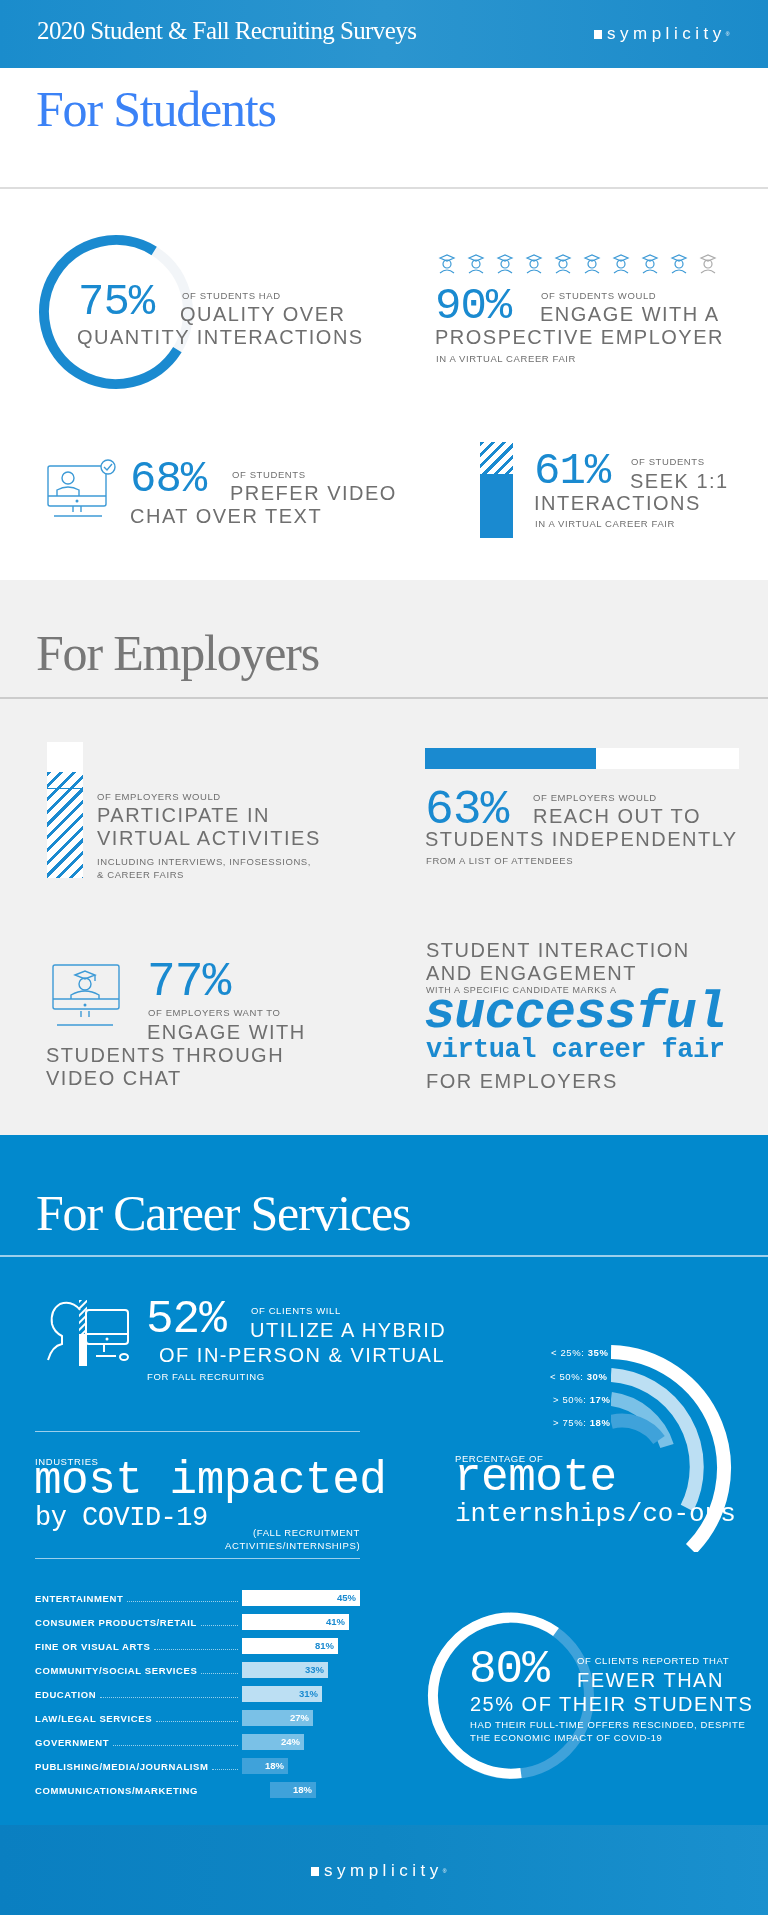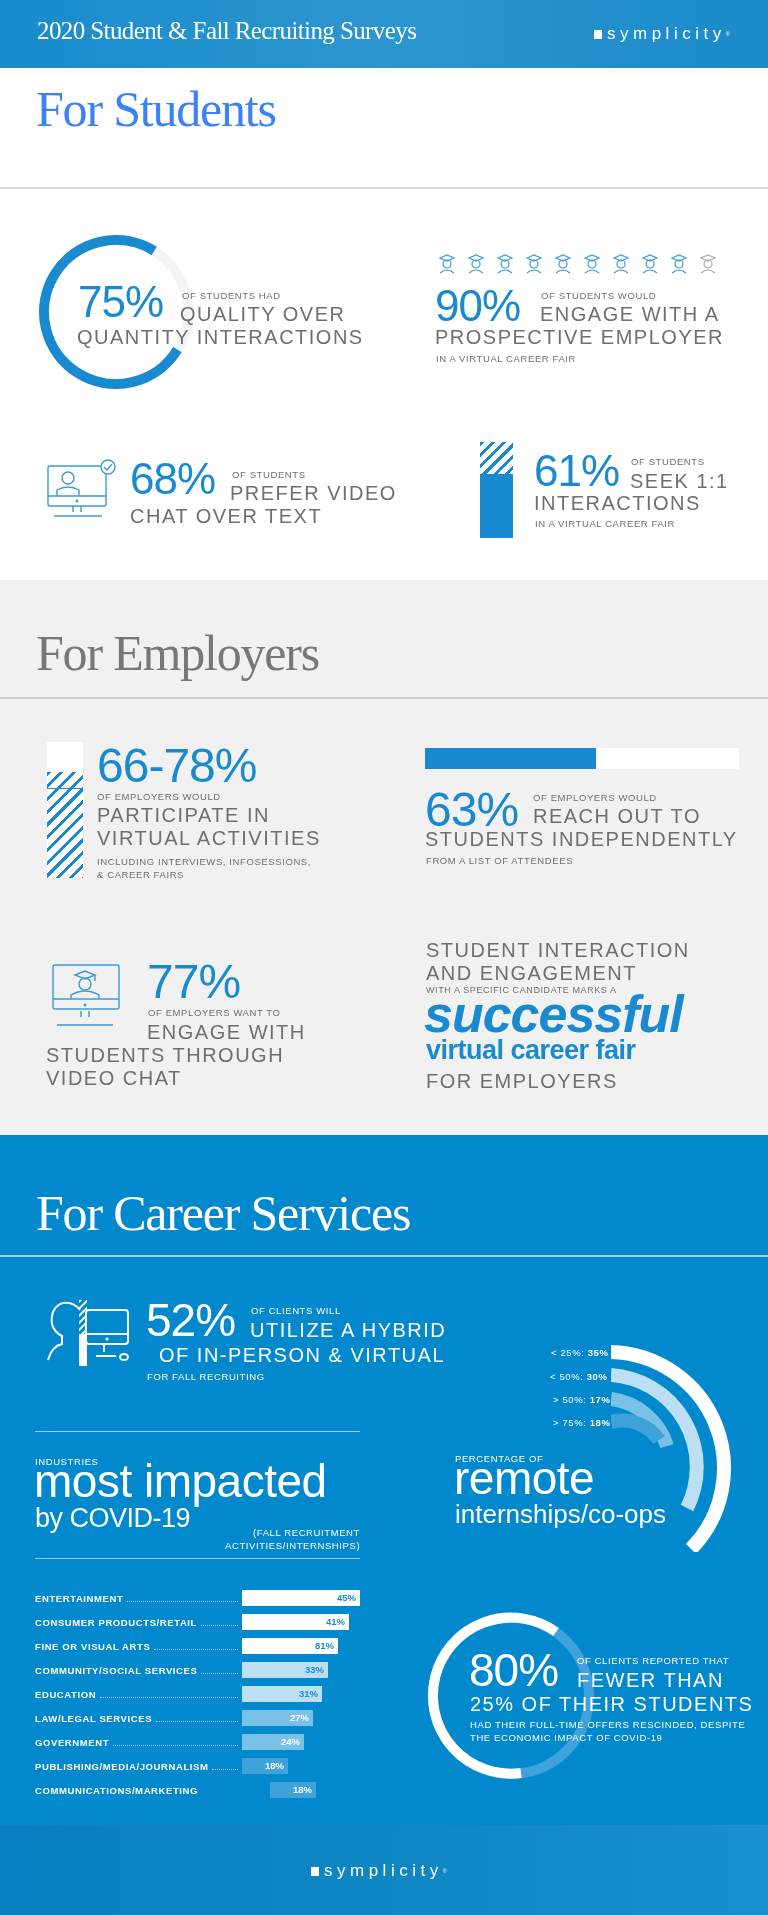--- a/index.html
+++ b/index.html
@@ -19,21 +19,21 @@
   
   .sec-title { position: absolute; left: 36px; font-size: 50px; letter-spacing: -1.2px; font-weight: normal; }
   .sec-rule { position: absolute; left: 0; width: 768px; height: 2px; }
 
   .students { position: absolute; left: 0; top: 68px; width: 768px; height: 512px; background: #fff; }
   .employers { position: absolute; left: 0; top: 580px; width: 768px; height: 555px; background: #f1f1f1; }
   .career { position: absolute; left: 0; top: 1135px; width: 768px; height: 690px; background: #0289cd; }
   .footer { position: absolute; left: 0; top: 1825px; width: 768px; height: 90px;
     background: linear-gradient(90deg, #0a7fc1 0%, #0f86c4 50%, #1a90ce 100%); }
 
-  .big { font-family: Liberation Sans, sans-serif; color: #1a8ad0; letter-spacing: -1px; line-height: 1; position: absolute; text-align: center; }
+  .big { font-family: Liberation Mono, monospace; color: #1a8ad0; letter-spacing: -1px; line-height: 1; position: absolute; text-align: center; }
   .small-cap { font-size: 9.5px; letter-spacing: 0.6px; color: #6f6f6f; position: absolute; white-space: nowrap; }
   .mid-cap { font-size: 20px; letter-spacing: 1.5px; color: #6f6f6f; position: absolute; white-space: nowrap; line-height: 1; }
   .white { color: #fff !important; }
 
   
   .bar-row { position: absolute; left: 35px; width: 325px; height: 16px; display: flex; align-items: center; }
   .bar-label { font-size: 9.5px; color: #fff; letter-spacing: 0.6px; font-weight: bold; white-space: nowrap; }
   .bar-dots { flex: 1; border-bottom: 1px dotted rgba(255,255,255,0.6); margin: 0 4px; height: 0; position: relative; top: 3px; }
   .bar-track { width: 118px; height: 16px; position: relative; flex: none; }
   .bar-fill { position: absolute; left: 0; top: 0; height: 16px; }
@@ -174,21 +174,20 @@
 
 <div class="employers">
   <div class="sec-title serif" style="top:44px; color:#777;">For Employers</div>
   <div class="sec-rule" style="top:117px; background:#ccc;"></div>
 
   <div class="abs" style="left:47px; top:162px; width:36px; height:136px;">
     <div style="position:absolute; left:0; top:0; width:36px; height:30px; background:#fff;"></div>
     <div style="position:absolute; left:0; top:30px; width:36px; height:106px; background: repeating-linear-gradient(135deg, #1a8ad0 0 3px, #fff 3px 9px);"></div>
     <div style="position:absolute; left:0; top:46px; width:36px; height:1px; background:#1a8ad0;"></div>
   </div>
-  <div class="big" style="left:97px; top:162px; font-size:48px;">66-78%</div>
   <div class="small-cap" style="left:97px; top:211px;">OF EMPLOYERS WOULD</div>
   <div class="mid-cap" style="left:97px; top:225px;">PARTICIPATE IN</div>
   <div class="mid-cap" style="left:97px; top:248px;">VIRTUAL ACTIVITIES</div>
   <div class="small-cap" style="left:97px; top:276px;">INCLUDING INTERVIEWS, INFOSESSIONS,</div>
   <div class="small-cap" style="left:97px; top:289px;">&amp; CAREER FAIRS</div>
 
   <div class="abs" style="left:425px; top:168px; width:314px; height:21px; background:#fff;">
     <div style="width:171px; height:21px; background:#1a8ad0;"></div>
   </div>
   <div class="big" style="left:425px; top:206px; font-size:48px;">63%</div>

